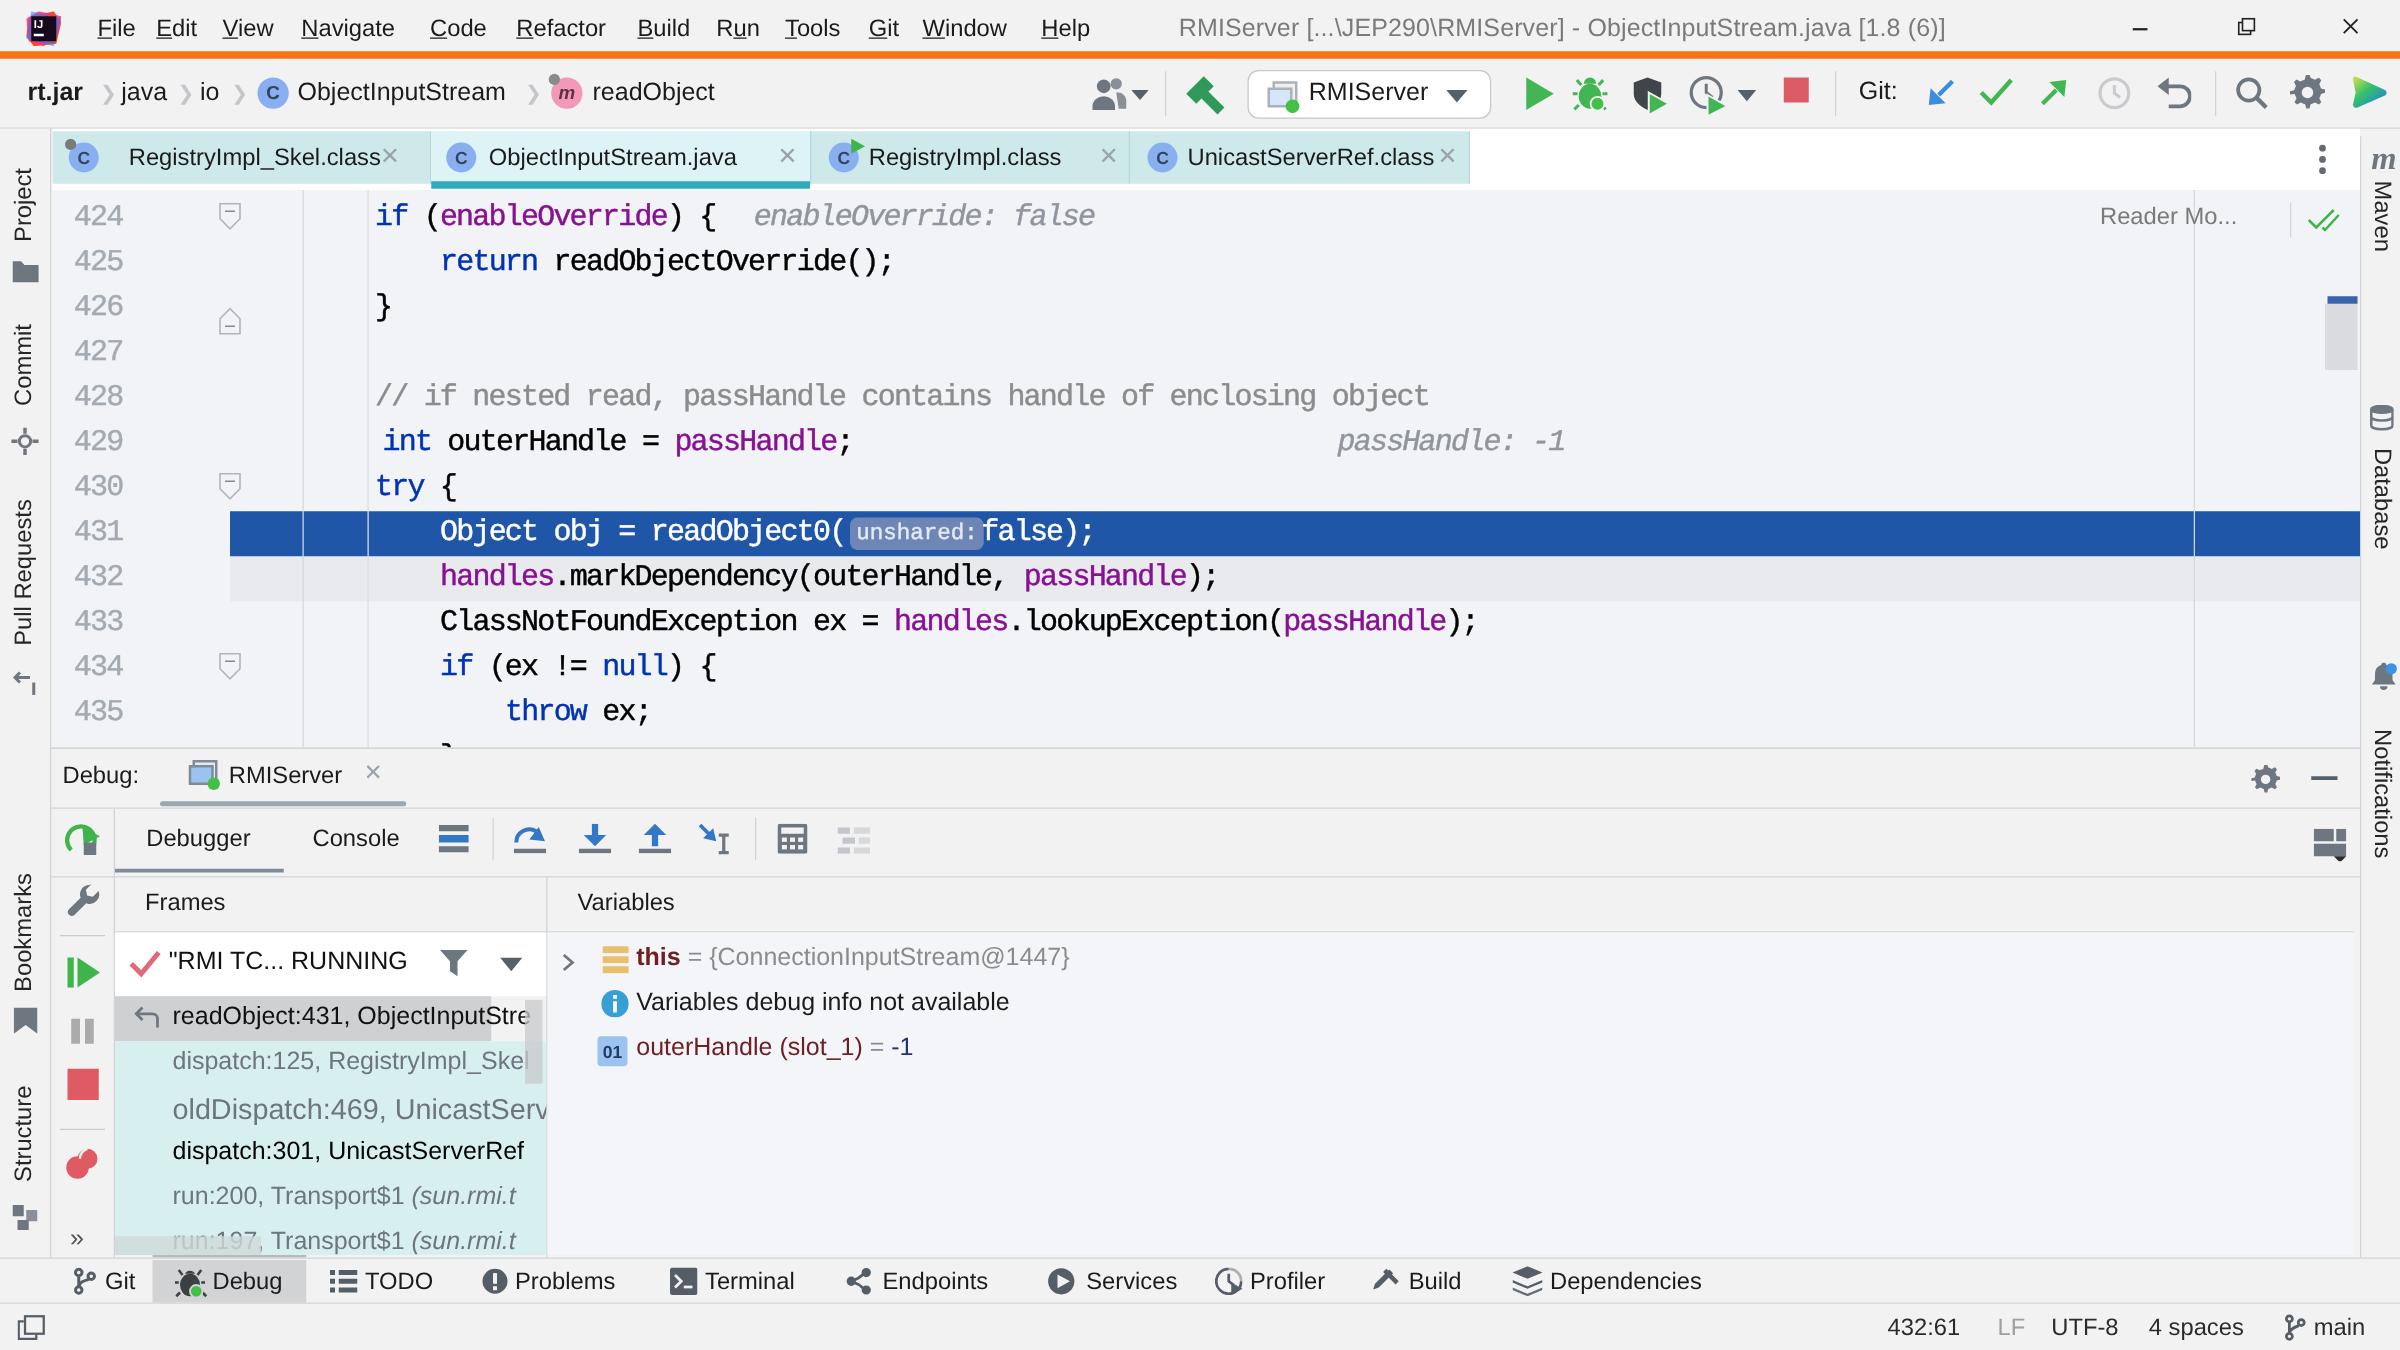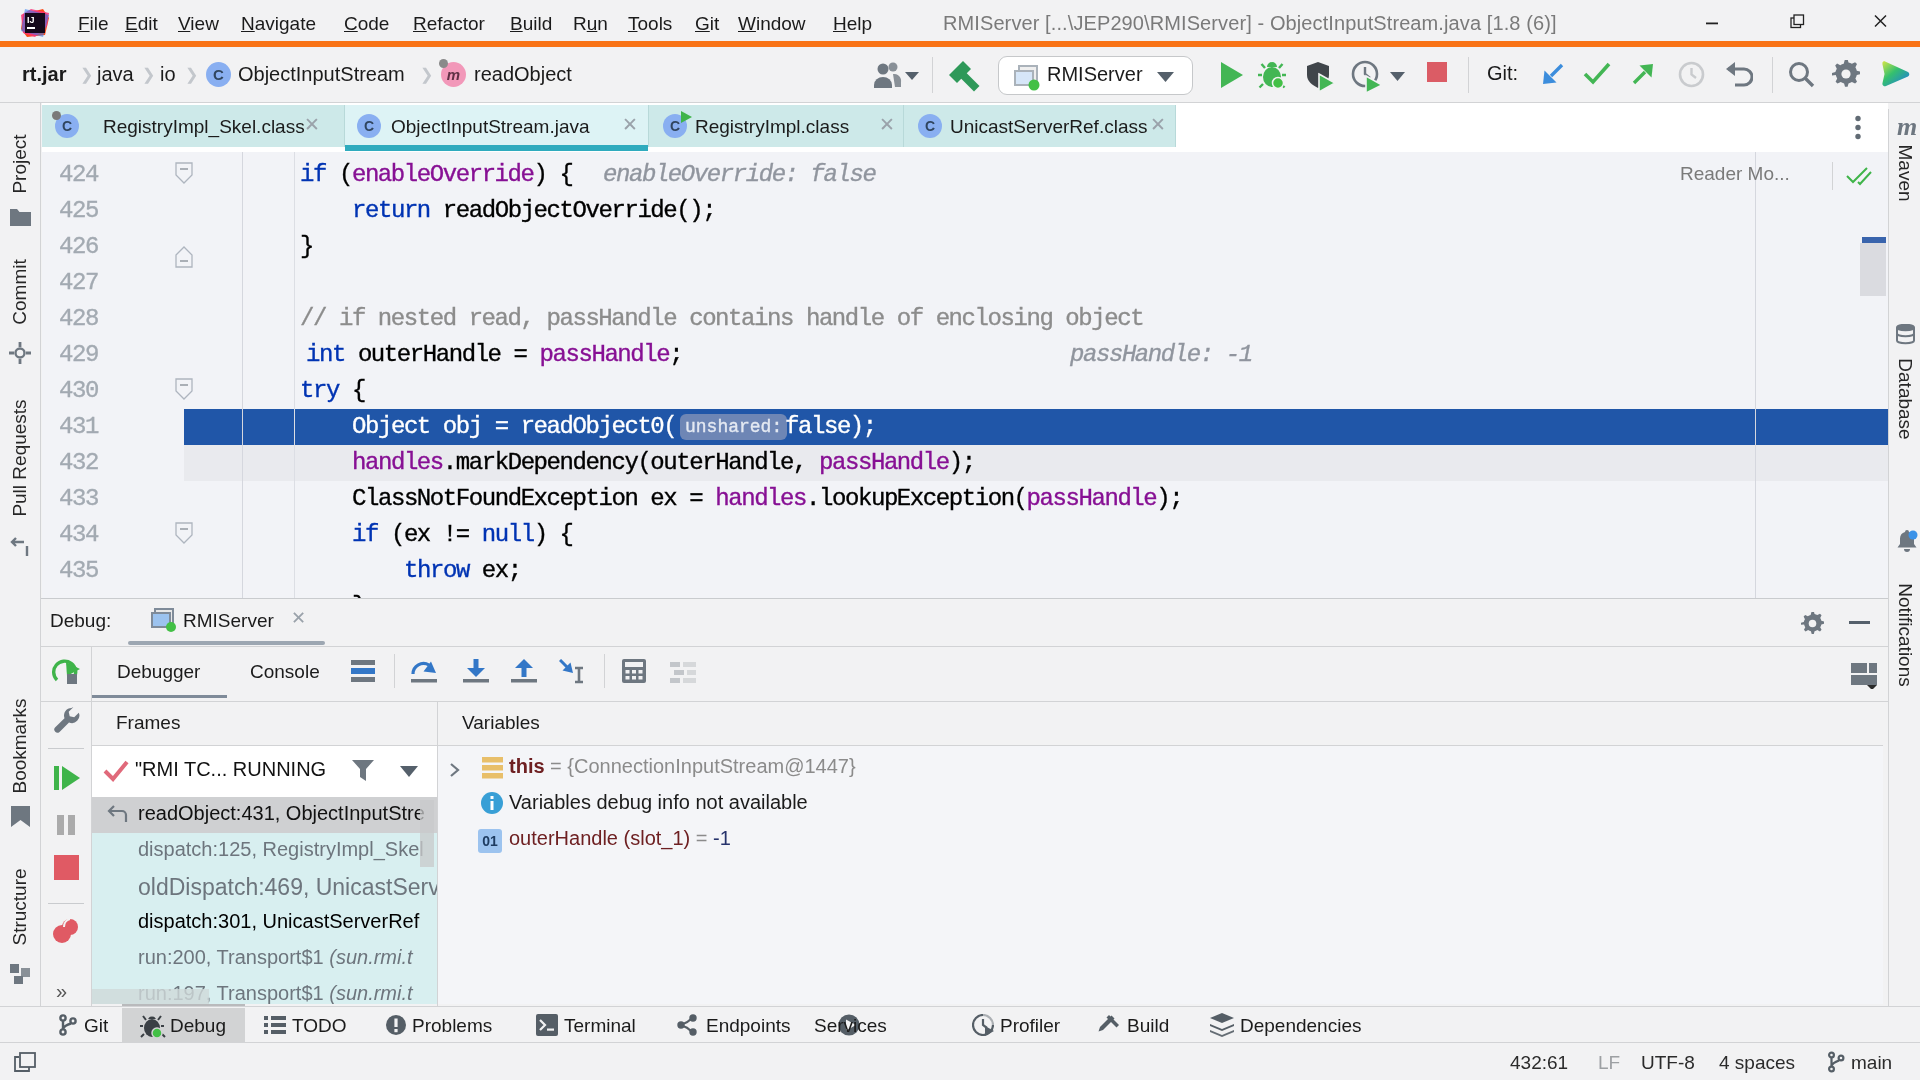--- a/index.html
+++ b/index.html
@@ -357,21 +357,21 @@
         <path d="M2 12 l8 8 L24 3" fill="none" stroke="#E0697A" stroke-width="4"></path>
       </svg>
     <div class="abs" style="left:43px;top:12px;font-size:20px;color:#111;">"RMI TC... RUNNING</div>
     <svg class="abs" style="left:259px;top:13px;" width="24" height="24" viewBox="0 0 24 24" fill="#6E7780">
         <path d="M1 1 h22 l-8 9 v12 l-6 -4 v-8 z"></path>
       </svg>
     <svg class="abs" style="left:308px;top:20px;" width="18" height="12" viewBox="0 0 18 12" fill="#55606B">
         <polygon points="0,0 18,0 9,11"></polygon>
       </svg>
   </div>
-  <div class="abs" style="left:92px;top:198px;width:345px;height:36px;background:#CFD0D2;">
+  <div class="abs" style="left:92px;top:198px;width:301px;height:36px;background:#CFD0D2;">
     <svg class="abs" style="left:14px;top:7px;" width="22" height="22" viewBox="0 0 22 22" fill="none" stroke="#6E7780" stroke-width="2.2">
         <path d="M20 18 v-7 a4 4 0 0 0 -4 -4 H3"></path>
         <path d="M8 2 L3 7 l5 5"></path>
       </svg>
     <div class="abs" style="left:46px;top:5px;font-size:20px;color:#111;white-space:nowrap;">readObject:431, ObjectInputStre</div>
   </div>
   <div class="abs" style="left:92px;top:234px;width:345px;height:171px;background:#D8EFF0;overflow:hidden;">
     <div class="abs" style="left:46px;top:5px;font-size:20px;color:#6D757D;white-space:nowrap;">dispatch:125, RegistryImpl_Skel</div>
     <div class="abs" style="left:46px;top:41px;font-size:23px;color:#6D757D;white-space:nowrap;">oldDispatch:469, UnicastServerI</div>
     <div class="abs" style="left:46px;top:77px;font-size:20px;color:#000000;white-space:nowrap;">dispatch:301, UnicastServerRef</div>
@@ -504,21 +504,21 @@
     <circle cx="5" cy="12" r="2.6" fill="#555E66"></circle>
       <circle cx="17" cy="5" r="2.6" fill="#555E66"></circle>
       <circle cx="17" cy="19" r="2.6" fill="#555E66"></circle>
     <path d="M7 11 C11 10 13 8 15 6 M7 13 C11 14 13 16 15 18"></path>
   </svg>
   <div class="abs ui19" style="left:706px;top:8px;">Endpoints</div>
   <svg class="abs" style="left:838px;top:7px;" width="22" height="22" viewBox="0 0 22 22">
     <circle cx="11" cy="11" r="10.5" fill="#555E66"></circle>
       <polygon points="8,5.5 18,11 8,16.5" fill="#F2F2F3"></polygon>
   </svg>
-  <div class="abs ui19" style="left:814px;top:8px;">Services</div>
+  <div class="abs ui19" style="left:869px;top:8px;">Services</div>
   <svg class="abs" style="left:972px;top:7px;" width="22" height="22" viewBox="0 0 22 22" fill="none" stroke="#555E66" stroke-width="2.2">
     <path d="M11 1 A10 10 0 1 0 21 11"></path>
     <path d="M11 1 A10 10 0 0 1 21 11" opacity=".45"></path>
     <path d="M11 5 v6 l4 3"></path>
     <polygon points="13,12 22,17 13,22" fill="#555E66" stroke="none"></polygon>
   </svg>
   <div class="abs ui19" style="left:1000px;top:8px;">Profiler</div>
   <svg class="abs" style="left:1097px;top:6px;" width="24" height="24" viewBox="0 0 24 24" fill="#555E66">
     <path d="M14.5 2.5 L3 14 l-1.5 4.5 L6 17 L17.5 5.5 z"></path>
     <path d="M13 1 L23 11 l-2.5 2.5 -10 -10 z" transform="translate(-1,1)"></path>

